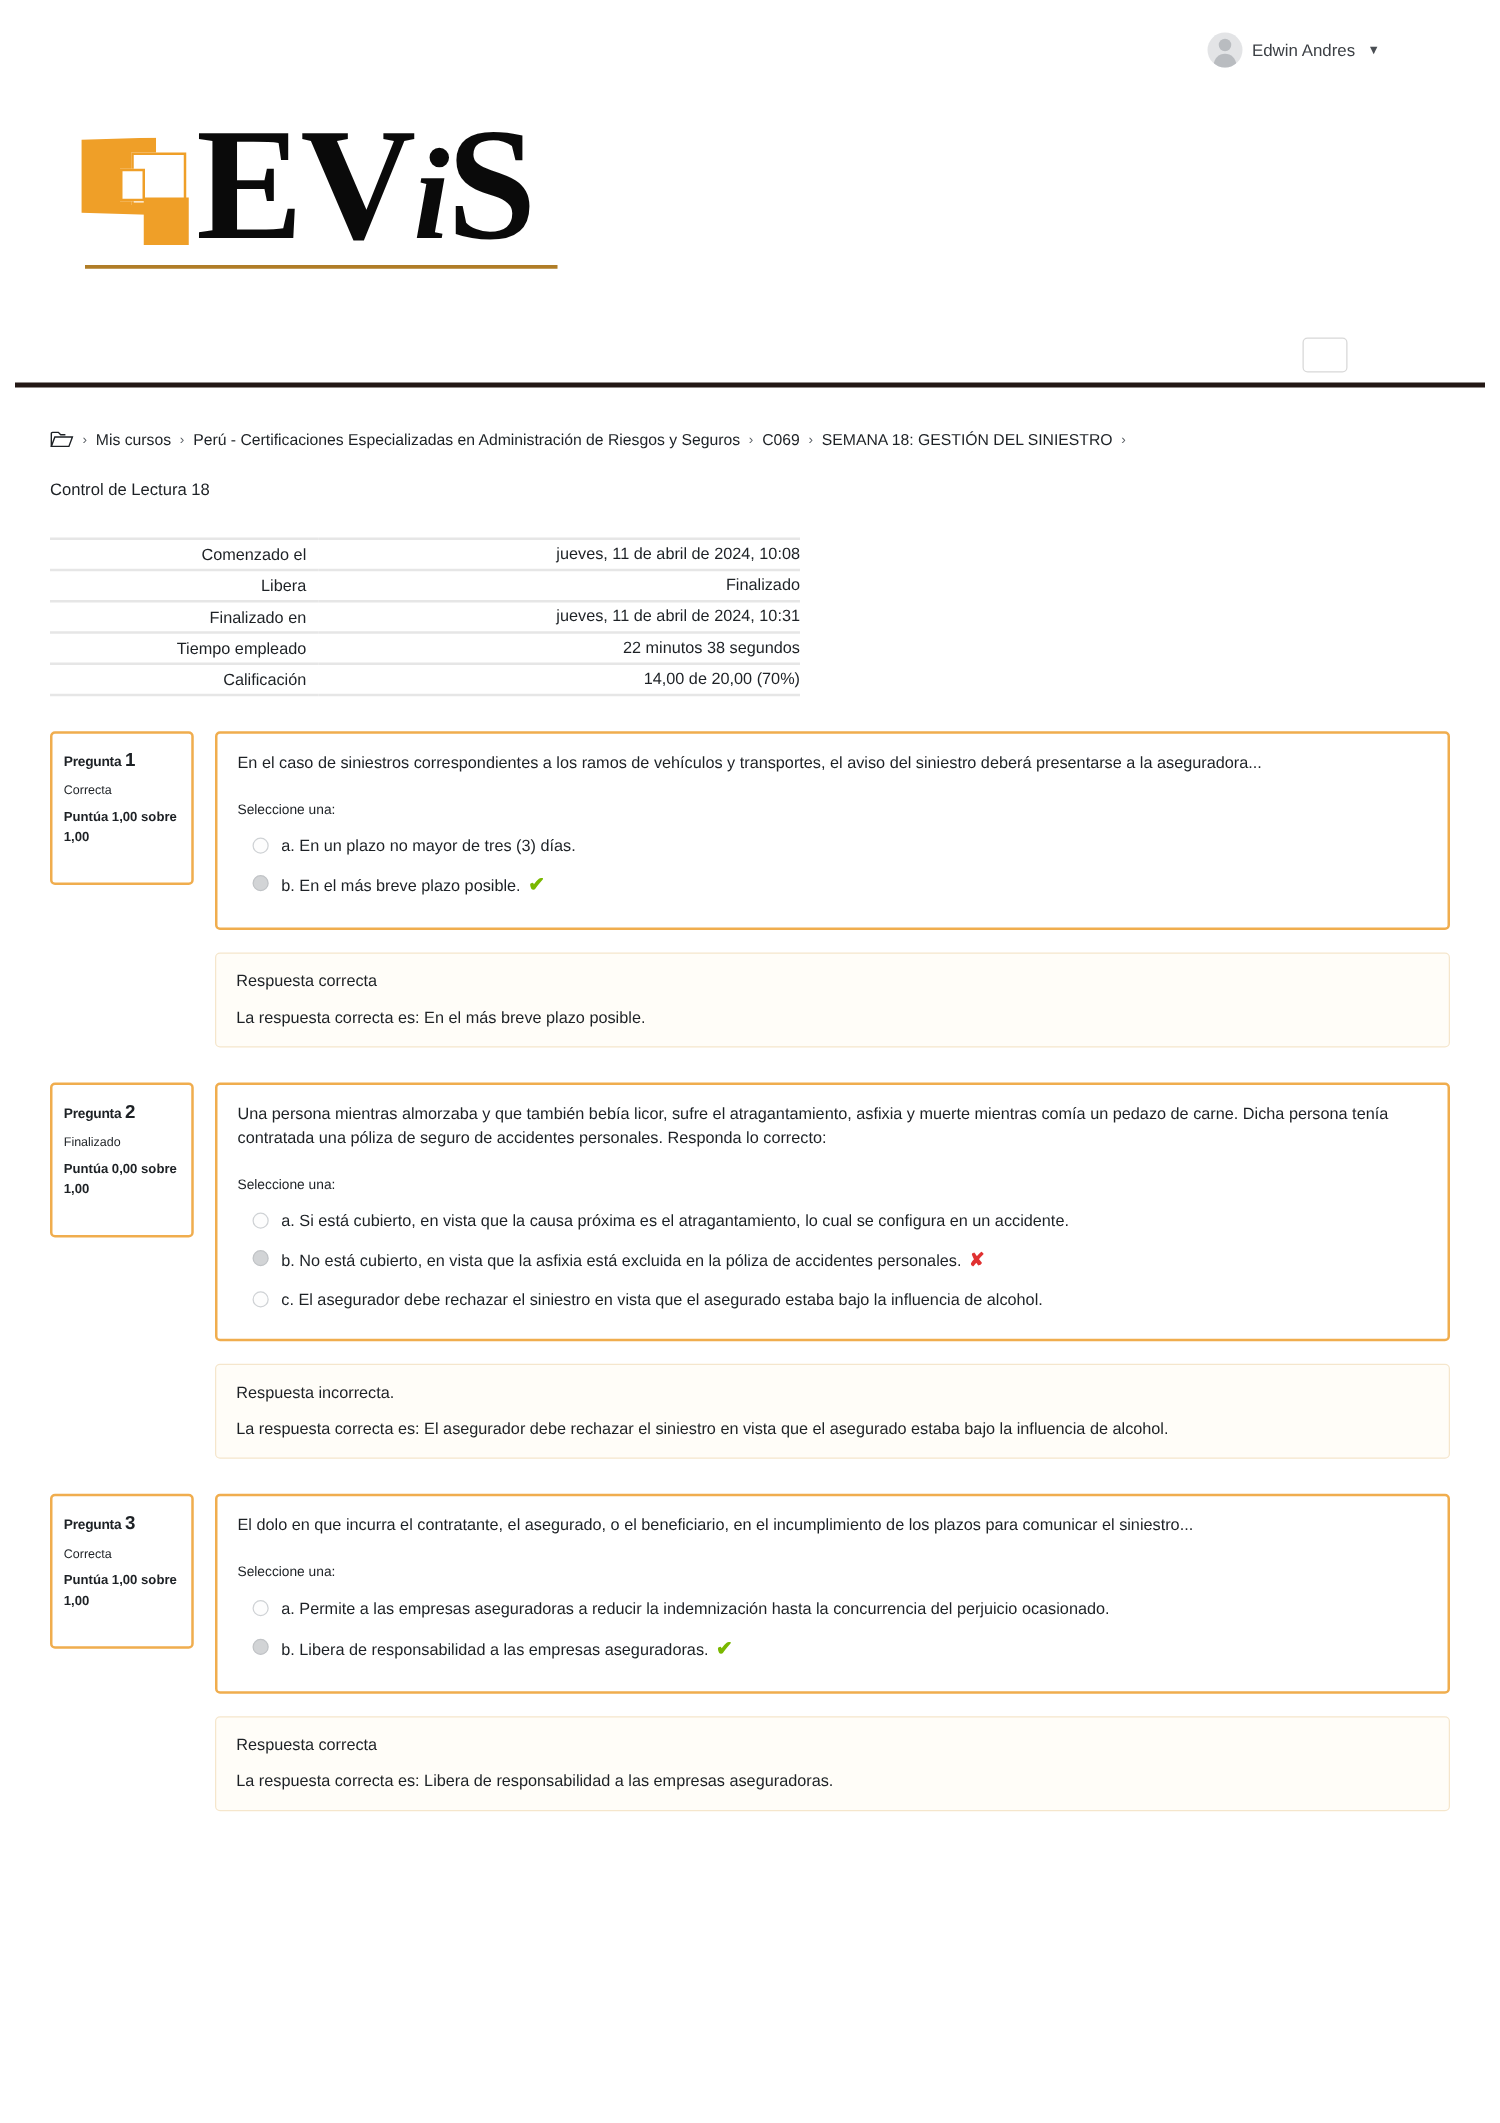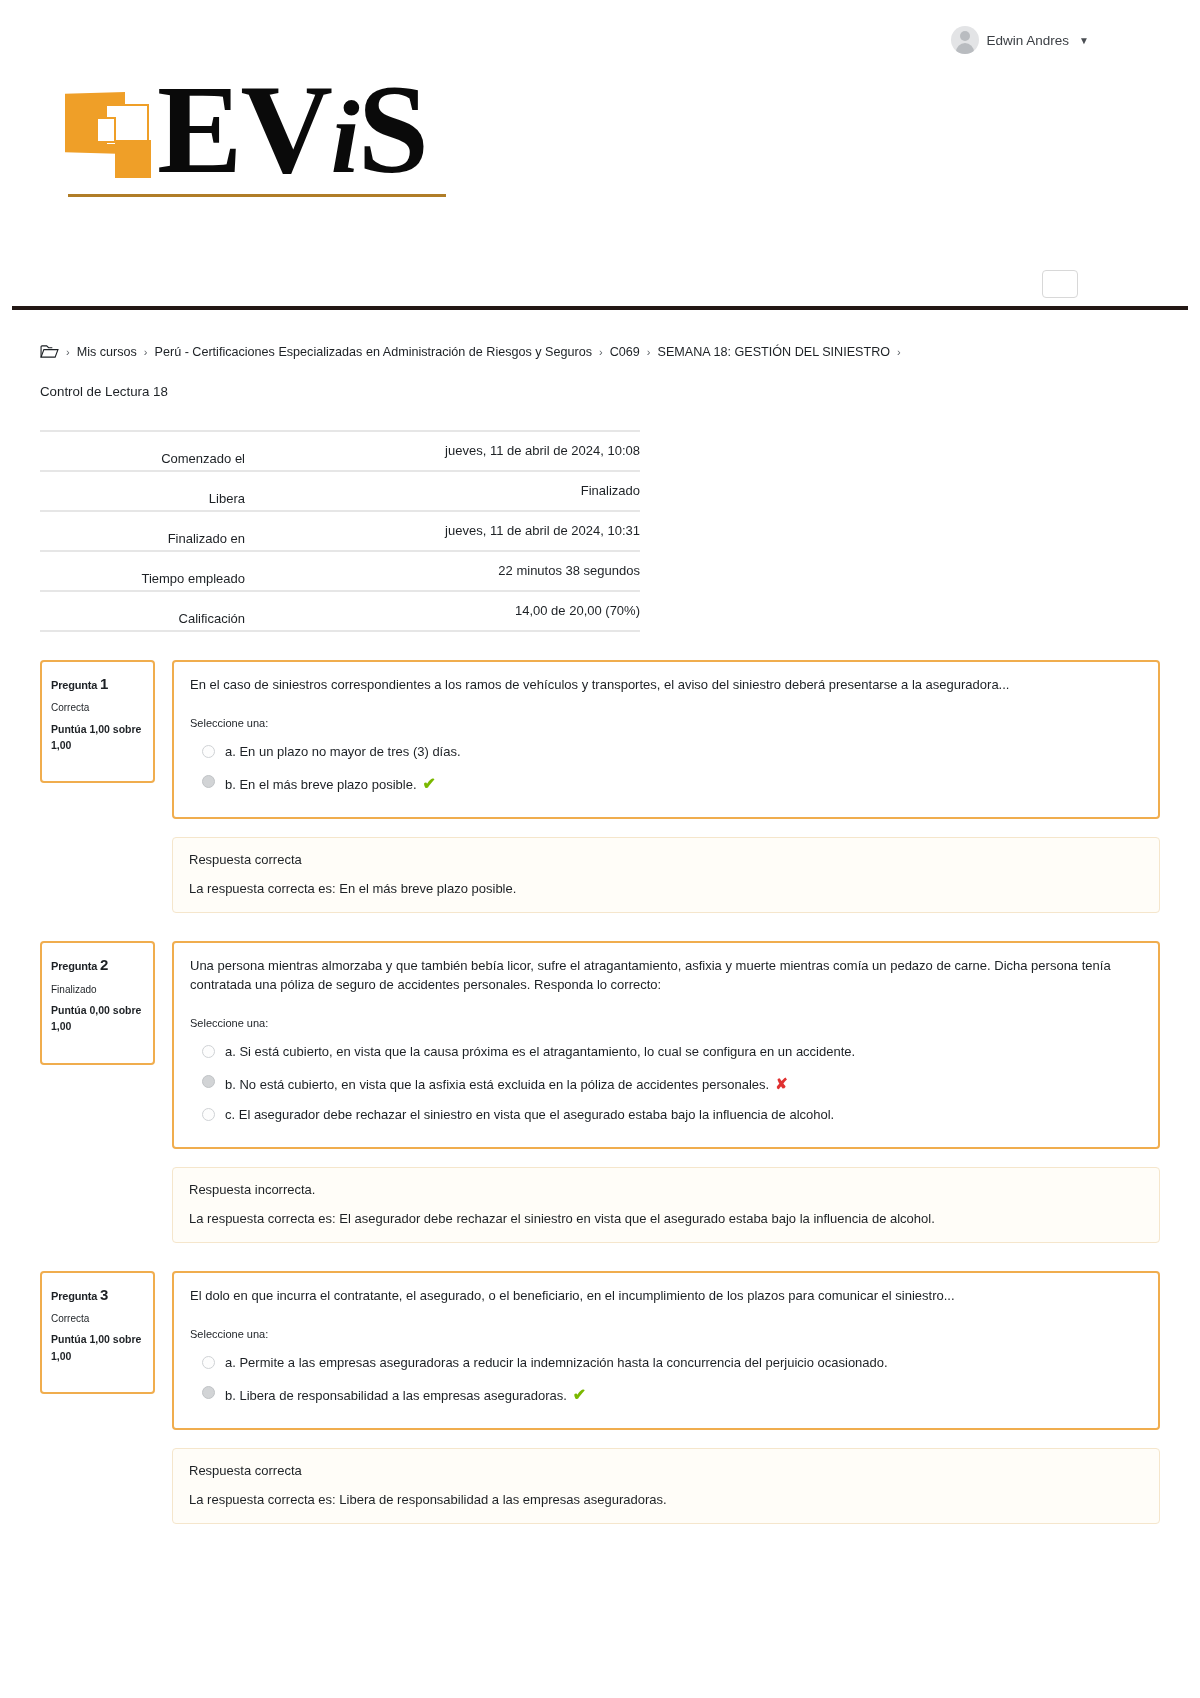--- a/index.html
+++ b/index.html
@@ -8,21 +8,21 @@
     margin: 0; padding: 0;
     width: 1200px;
     background: #ffffff;
     font-family: "Liberation Sans", sans-serif;
     color: #1d2125;
   }
   body { position: relative; width: 1200px; min-height: 1698px; }
 
   
   .userbar {
-    position: absolute; top: 26px; right: 111px;
+    position: absolute; top: 26px; right: 96px;
     display: flex; align-items: center; gap: 8px;
     font-size: 13.5px; color: #3b3f44;
   }
   .avatar {
     width: 28px; height: 28px; border-radius: 50%;
     background: #e3e4e6;
     position: relative; overflow: hidden; flex: none;
   }
   .avatar::before {
     content: ""; position: absolute; left: 50%; top: 5px;
@@ -30,21 +30,21 @@
     background: #b9bcc0; transform: translateX(-50%);
   }
   .avatar::after {
     content: ""; position: absolute; left: 50%; top: 17px;
     width: 18px; height: 14px; border-radius: 9px 9px 0 0;
     background: #b9bcc0; transform: translateX(-50%);
   }
   .caret { font-size: 10px; color: #4a4e53; margin-left: 2px; }
 
   
-  .logo-wrap { position: absolute; left: 63px; top: 74px; width: 400px; }
+  .logo-wrap { position: absolute; left: 63px; top: 92px; width: 400px; }
   .logo-row { display: flex; align-items: flex-start; }
   .logo-mark { position: relative; width: 90px; height: 100px; flex: none; margin-top: 10px;}
   .lm-a { position: absolute; left: 2px; top: 8px; width: 60px; height: 62px;
           background: #ef9f28; clip-path: polygon(0 3%, 100% 0, 100% 100%, 0 97%); }
   .lm-b { position: absolute; left: 42px; top: 20px; width: 44px; height: 42px;
           border: 2px solid #ef9f28; background: #fff; }
   .lm-c { position: absolute; left: 33px; top: 33px; width: 20px; height: 26px;
           border: 2px solid #ef9f28; background:#fff; }
   .lm-d { position: absolute; left: 52px; top: 56px; width: 36px; height: 38px;
           background: #ef9f28; }
@@ -89,21 +89,21 @@
   .folder-icon { width: 19px; height: 15px; flex: none; display:block; }
 
   .quiz-title { font-size: 13.3px; margin-top: 25px; color: #1d2125; }
 
   
   .summary { margin-top: 31px; width: 600px; border-collapse: collapse; }
   .summary tr { border-top: 2px solid #e6e6e6; }
   .summary tr:last-child { border-bottom: 2px solid #e6e6e6; }
   .summary th {
     text-align: right; font-weight: normal; font-size: 13px;
-    padding: 19px 10px 4px 0; width: 215px; color: #1d2125;
+    padding: 4px 10px 4px 0; width: 215px; color: #1d2125;
     vertical-align: middle; white-space: nowrap;
   }
   .summary td { font-size: 13px; padding: 2px 0 4px 4px; color: #1d2125; text-align: right; }
 
   
   .qblock { display: flex; gap: 17px; margin-top: 28px; align-items: flex-start; }
   .qinfo {
     width: 115px; flex: none;
     border: 2px solid #f0ad4e; border-radius: 4px;
     padding: 10px 9px 28px 9px;

